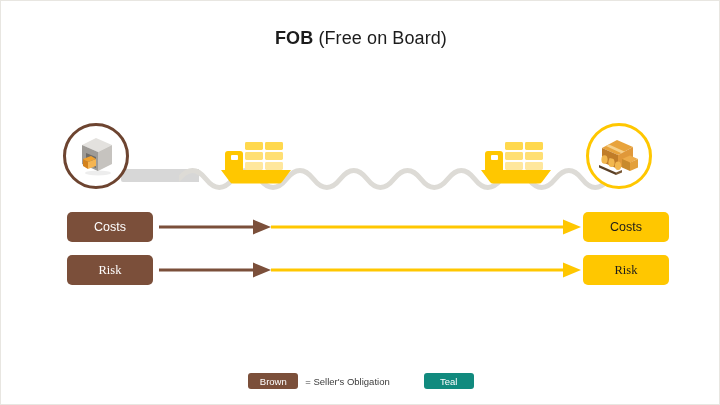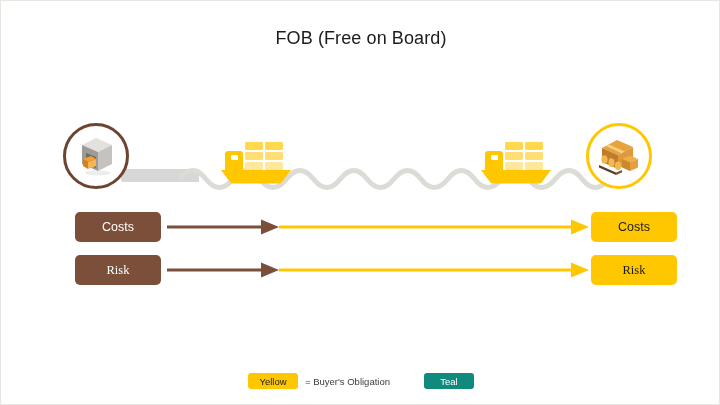--- a/index.html
+++ b/index.html
@@ -28,21 +28,21 @@
     position: absolute;
     top: 27px;
     left: 0;
     width: 720px;
     text-align: center;
     font-size: 18px;
     color: #1c1c1c;
     letter-spacing: 0.1px;
     white-space: nowrap;
   }
-  #title .t-bold { font-weight: normal; }
+  #title .t-bold { font-weight: bold; }
   #title .t-reg  { font-weight: normal; margin-top: 48px; }
 
   
   #scene {
     position: absolute;
     left: 0;
     top: 112px;
     width: 720px;
     height: 88px;
   }
@@ -87,21 +87,21 @@
     height: 34px;
   }
 
   .ship { position: absolute; top: 26px; }
   #ship-1 { left: 218px; }
   #ship-2 { left: 478px; }
 
   
   .flow-row {
     position: absolute;
-    left: 16px;
+    left: 8px;
     width: 580px;
     height: 30px;
   }
   #row-costs { top: 211px; }
   #row-risk  { top: 254px; font-family: Liberation Serif, serif; }
 
   .pill {
     position: absolute;
     top: 0;
     width: 86px;
@@ -281,21 +281,21 @@
       <line x1="112" y1="15" x2="404" y2="15" stroke="#ffc700" stroke-width="3"></line>
       <path d="M404 7.5 L422 15 L404 22.5 z" fill="#ffc700"></path>
     </svg>
     <div class="pill pill-right">
       <span>Risk</span>
     </div>
   </div>
 
   <div id="legend">
     <div class="legend-item">
-      <span class="legend-swatch sw-yellow">Yellow</span>
-      <span class="legend-text">= Buyer's Obligation</span>
+      <span class="legend-swatch sw-brown">Brown</span>
+      <span class="legend-text">= Seller's Obligation</span>
     </div>
     <div class="legend-item">
       <span class="legend-swatch sw-teal">Teal</span>
     </div>
   </div>
 
 </div>
 
 </body></html>

